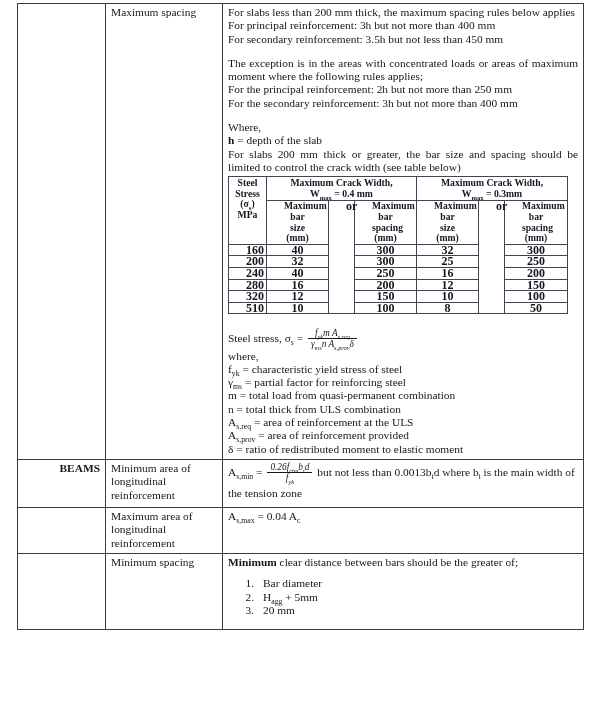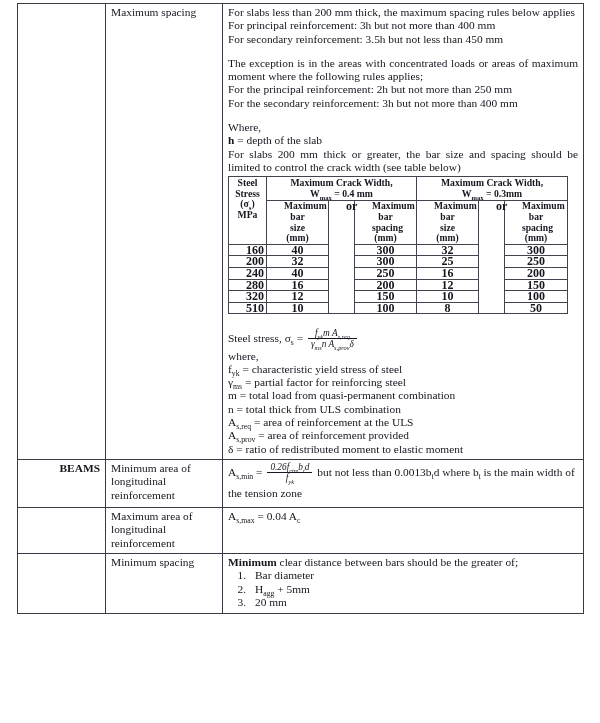--- a/index.html
+++ b/index.html
@@ -90,21 +90,21 @@
     font-size: 9.3px;
     line-height: 10px;
     margin: 0 2px;
   }
   .frac .num-l { display: block; padding: 0 3px 0px 3px; }
   .frac .den-l { display: block; border-top: 1px solid #15161f; padding: 0px 3px 0 3px; }
   sub { font-size: 0.68em; line-height: 0; }
   .mathline { line-height: 21px; }
 
   ol.nums {
-    margin: 0;
+    margin: 8px;
     padding-left: 21px;
     line-height: 13.6px;
   }
   ol.nums li { padding-left: 6px; }
 </style>
 </head>
 <body>
 
 <div class="page">
 

